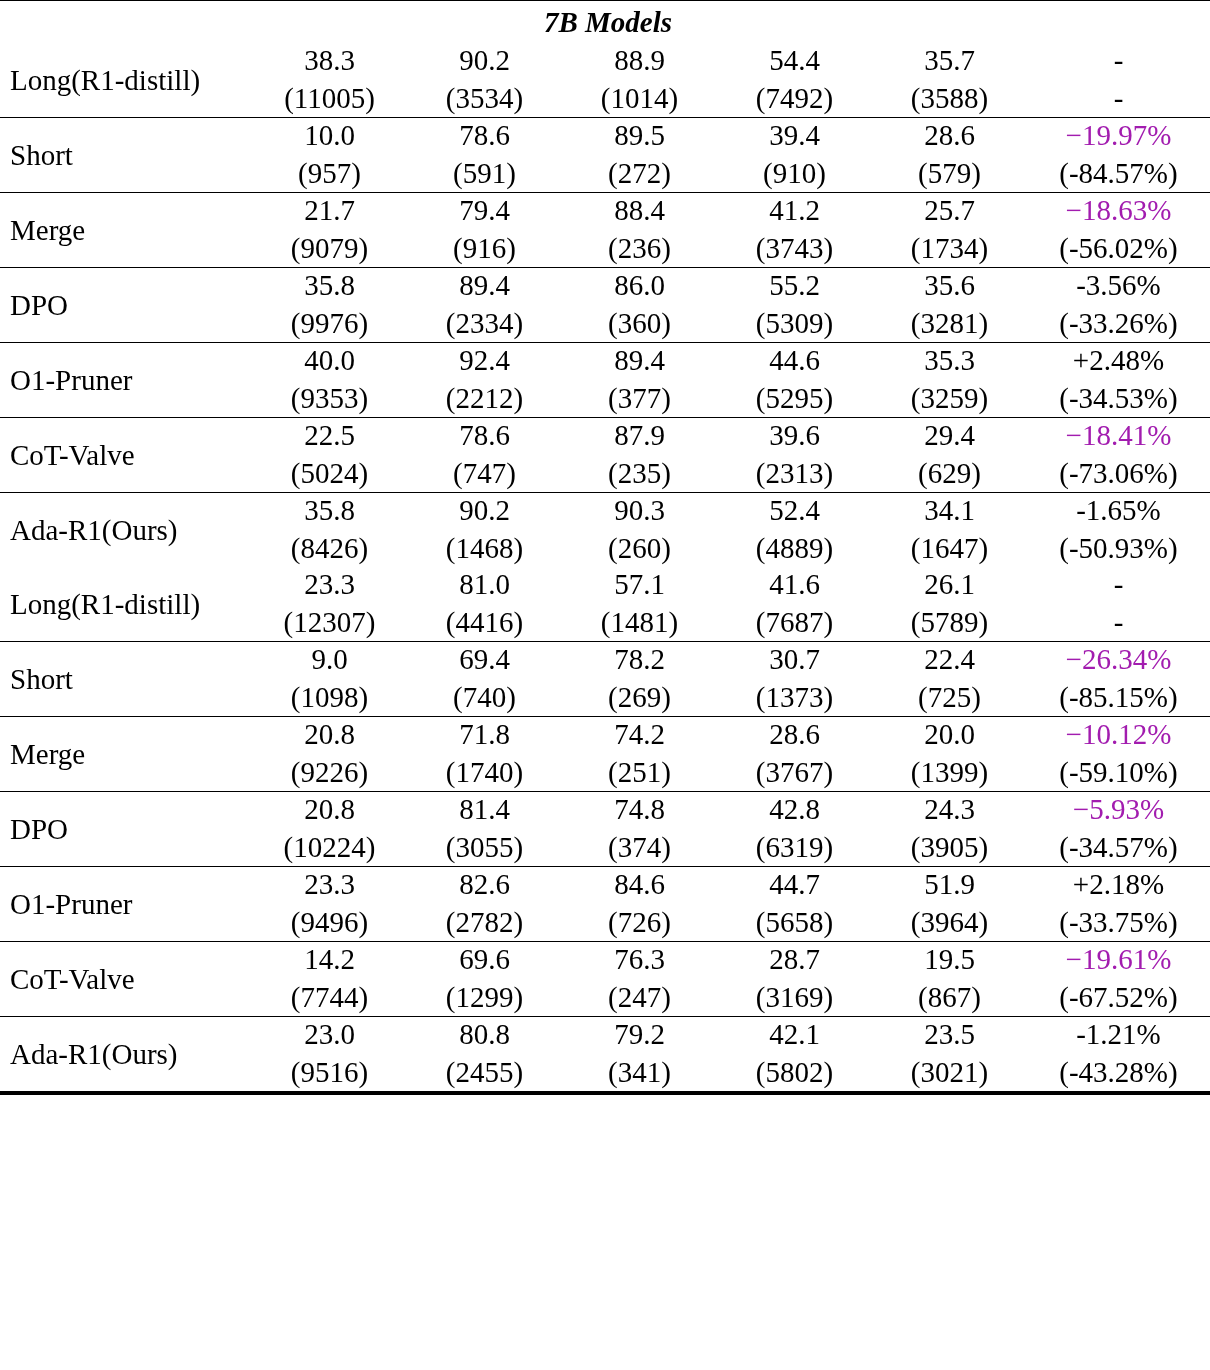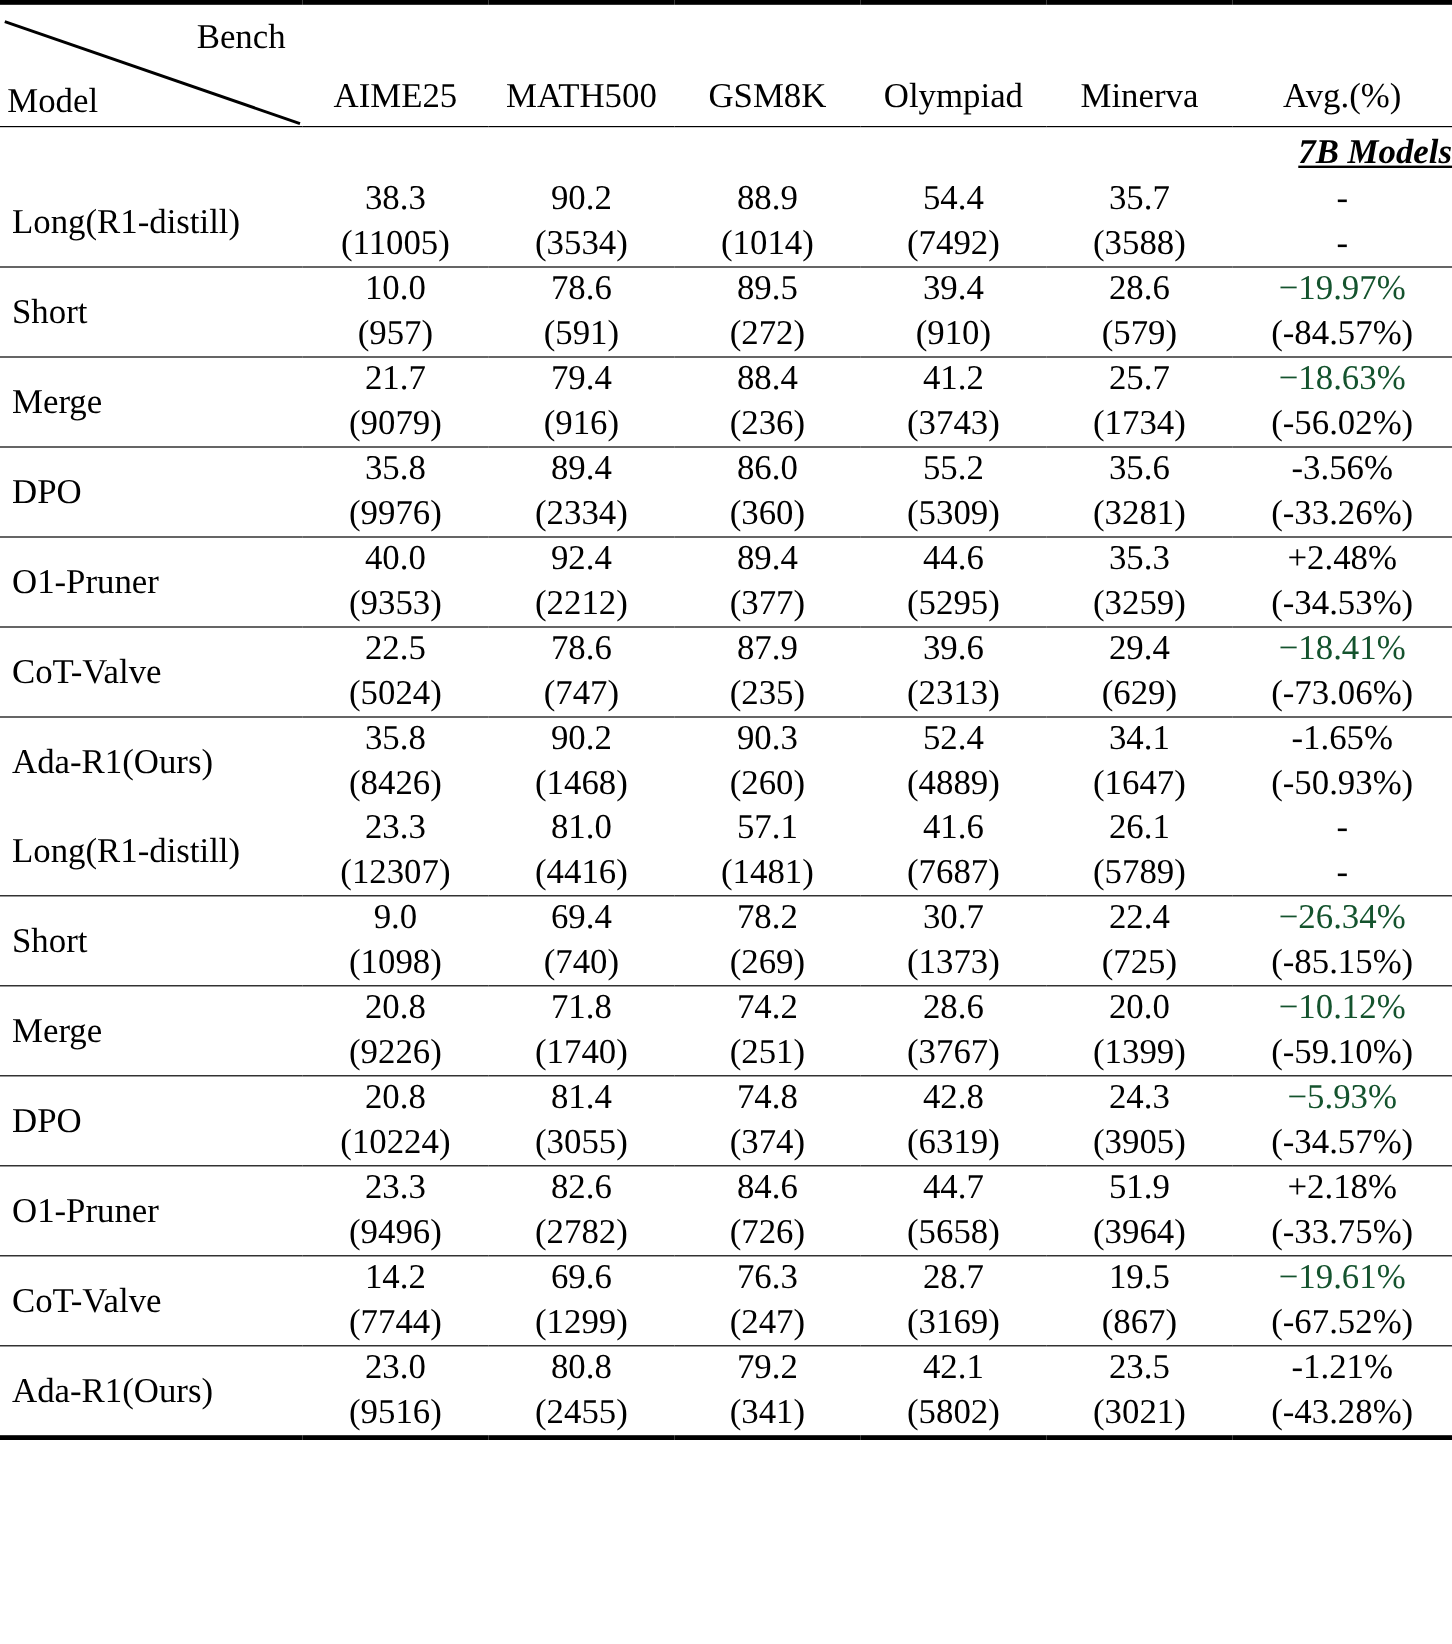--- a/index.html
+++ b/index.html
@@ -79,27 +79,26 @@
   td.col-head {
     vertical-align: bottom;
     text-align: center;
     font-size: 29px;
     padding-bottom: 8px;
     height: 92px;
   }
 
   
   td.section-head {
-    text-align: right;
+    text-align: center;
     font-size: 29px;
     font-weight: bold;
     font-style: italic;
     padding: 5px 0 5px 6px;
     line-height: 1.12;
-    text-decoration: underline;
   }
 
   
   td.model-name {
     text-align: left;
     font-size: 29px;
     padding-left: 10px;
     vertical-align: middle;
     line-height: 1.1;
   }
@@ -111,55 +110,38 @@
     vertical-align: middle;
   }
   .val-top {
     display: block;
     padding-bottom: 9px;
   }
   .val-bot {
     display: block;
   }
   .red {
-    color: #14532d;
+    color: #a21caf;
   }
 </style>
 </head>
 <body>
 
 <div id="table-wrap">
   <table class="main-table">
     <colgroup>
       <col class="c-model">
       <col class="c-data">
       <col class="c-data">
       <col class="c-data">
       <col class="c-data">
       <col class="c-data">
       <col class="c-last">
     </colgroup>
     <tbody id="table-body">
-        <tr class="rule-thick-top">
-          <td class="corner-head">
-            <div class="corner-inner">
-              <svg class="diag-svg" viewBox="0 0 252 92" preserveAspectRatio="none">
-                <line x1="4" y1="5" x2="250" y2="90" stroke="#000" stroke-width="2.4"></line>
-              </svg>
-              <span class="bench-label">Bench</span>
-              <span class="model-label">Model</span>
-            </div>
-          </td>
-          <td class="col-head">AIME25</td>
-          <td class="col-head">MATH500</td>
-          <td class="col-head">GSM8K</td>
-          <td class="col-head">Olympiad</td>
-          <td class="col-head">Minerva</td>
-          <td class="col-head">Avg.(%)</td>
-        </tr>
         <tr class="rule-thin-top">
           <td class="section-head" colspan="7">7B Models</td>
         </tr>
         <tr>
           <td class="model-name">Long(R1-distill)</td>
           <td class="val-cell">
             <span class="val-top">38.3</span>
             <span class="val-bot">(11005)</span>
           </td>
           <td class="val-cell">

